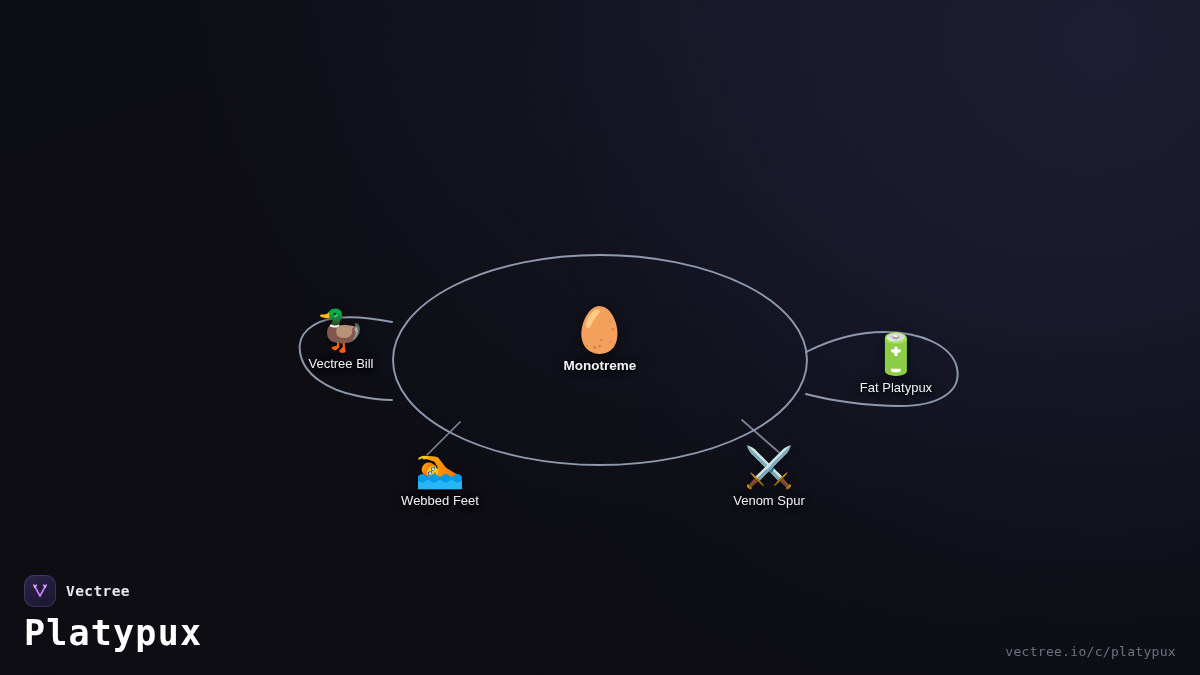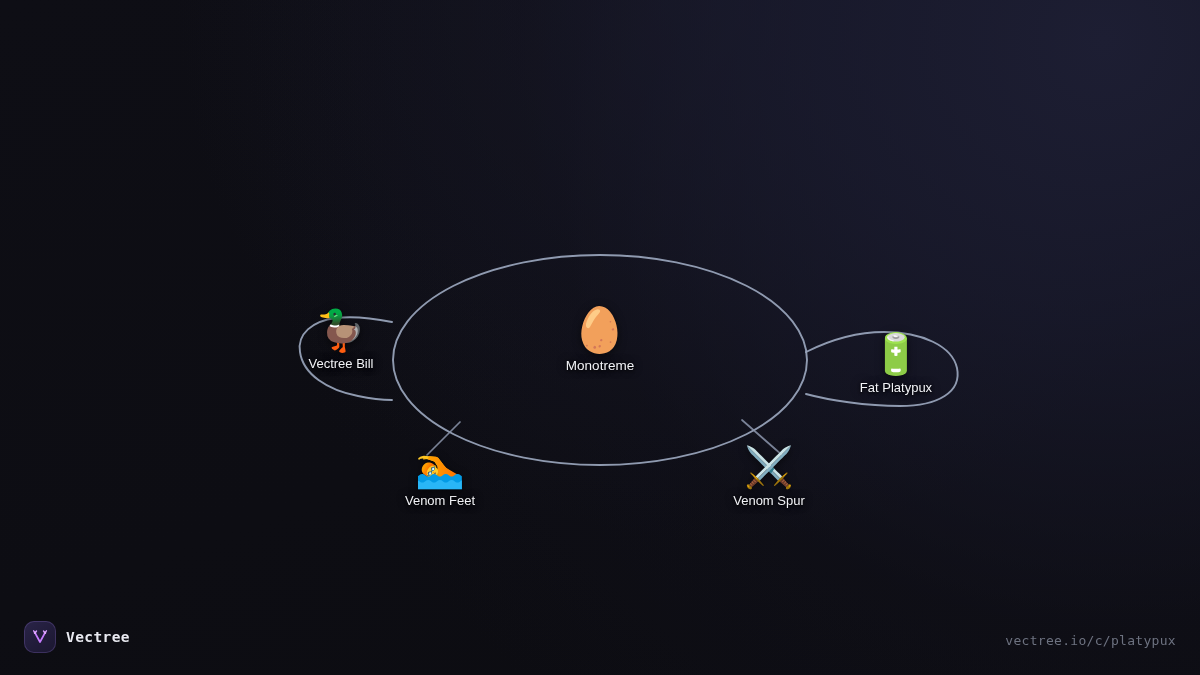--- a/index.html
+++ b/index.html
@@ -73,20 +73,21 @@
   .node-label {
     margin-top: 4px;
     color: #f2f3f7;
     font-size: 13px;
     line-height: 16px;
     white-space: nowrap;
     text-shadow: 0 1px 3px rgba(0,0,0,0.9), 0 0 8px rgba(0,0,0,0.7);
   }
   .node-label.center-label {
     font-size: 13.5px;
+    font-weight: bold;
   }
 
   
   #brand {
     position: absolute;
     left: 24px;
     bottom: 22px;
     display: flex;
     flex-direction: column;
     gap: 6px;
@@ -118,21 +119,21 @@
     font-family: "DejaVu Sans Mono", "Liberation Mono", monospace;
     font-weight: bold;
     font-size: 35px;
     letter-spacing: 1.2px;
     color: #ffffff;
     line-height: 40px;
   }
   #footer-url {
     position: absolute;
     right: 24px;
-    bottom: 27px;
+    bottom: 16px;
     font-family: "DejaVu Sans Mono", "Liberation Mono", monospace;
     font-size: 13px;
     letter-spacing: 0.3px;
     color: #6d7280;
   }
 </style>
 </head>
 <body>
 
 <div id="stage">
@@ -163,21 +164,21 @@
     <span class="node-label center-label">Monotreme</span>
   </div>
 
   <div class="node" style="left:341px; top:340px;">
     <span class="node-emoji">🦆</span>
     <span class="node-label">Vectree Bill</span>
   </div>
 
   <div class="node" style="left:440px; top:477px;">
     <span class="node-emoji">🏊</span>
-    <span class="node-label">Venom Feet</span>
+    <span class="node-label">Webbed Feet</span>
   </div>
 
   <div class="node" style="left:769px; top:477px;">
     <span class="node-emoji">⚔️</span>
     <span class="node-label">Venom Spur</span>
   </div>
 
   <div class="node" style="left:896px; top:364px;">
     <span class="node-emoji">🔋</span>
     <span class="node-label">Fat Platypux</span>
@@ -191,17 +192,18 @@
           <path d="M6 7 L4.4 4.6" stroke="#d79bff" stroke-width="1.7" stroke-linecap="round"></path>
           <path d="M6 7 L7.8 4.8" stroke="#d79bff" stroke-width="1.7" stroke-linecap="round"></path>
           <path d="M18 7 L16.2 4.8" stroke="#d79bff" stroke-width="1.7" stroke-linecap="round"></path>
           <path d="M18 7 L19.7 4.6" stroke="#d79bff" stroke-width="1.7" stroke-linecap="round"></path>
           <circle cx="6" cy="7" r="1.5" fill="#e0a9ff"></circle>
           <circle cx="18" cy="7" r="1.5" fill="#e0a9ff"></circle>
         </svg>
       </div>
       <span id="brand-name">Vectree</span>
     </div>
+    <div id="page-title">Platypux</div>
   </div>
 
   <div id="footer-url">vectree.io/c/platypux</div>
 
 </div>
 
 </body></html>

